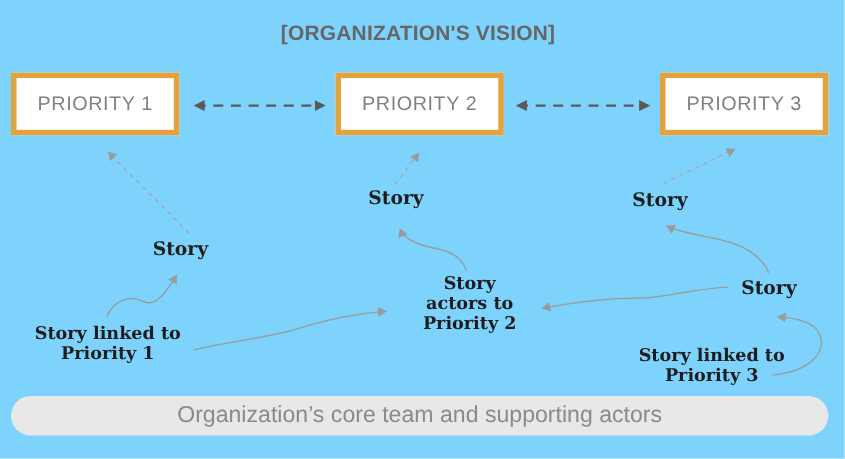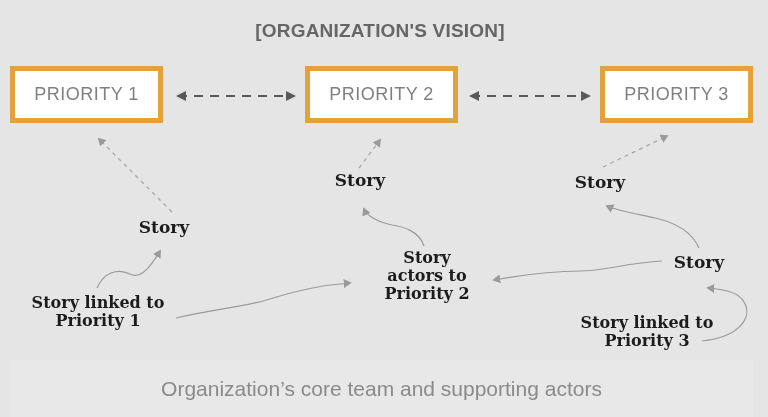--- a/index.html
+++ b/index.html
@@ -1,17 +1,17 @@
 <!DOCTYPE html>
 <html><head>
 <meta charset="utf-8">
 <style>
   html,body { margin:0; padding:0; background:#ffffff; }
   .canvas {
-    position:relative; width:768px; height:417px; background:#e5e5e5;
+    position:relative; width:768px; height:417px; background:#7dd3fc;
     font-family:"Liberation Sans", sans-serif; overflow:hidden;
   }
   .title {
     position:absolute; left:380px; top:20px; transform:translateX(-50%);
     font-size:19px; font-weight:700; color:#666666; letter-spacing:0.2px; white-space:nowrap;
   }
   .pbox {
     position:absolute; top:66px; width:153px; height:57px; box-sizing:border-box;
     border:5px solid #E2A23D; background:#ffffff;
     display:flex; align-items:center; justify-content:center;
@@ -22,22 +22,22 @@
     position:absolute; transform:translateX(-50%);
     font-family:"DejaVu Serif", serif; font-weight:700; color:#1c1c1c;
     font-size:17px; white-space:nowrap;
   }
   .story-multi {
     position:absolute; transform:translateX(-50%);
     font-family:"DejaVu Serif", serif; font-weight:700; color:#1c1c1c;
     font-size:16px; line-height:18px; text-align:center; white-space:nowrap;
   }
   .footer-band {
-    position:absolute; left:10px; top:360px; width:743px; height:57px;
-    background:#E8E8E8; display:flex; align-items:center; justify-content:center;
+    position:absolute; left:10px; top:360px; width:743px; height:36px;
+    background:#E8E8E8; display:flex; align-items:center; justify-content:center;border-radius:20px;
   }
   .footer-band span { font-size:21px; color:#8A8A8A; white-space:nowrap; }
   svg.arrows { position:absolute; left:0; top:0; pointer-events:none; }
 </style>
 </head>
 <body>
 
 <div class="canvas">
 
   <svg class="arrows" width="768" height="417" viewBox="0 0 768 417">

